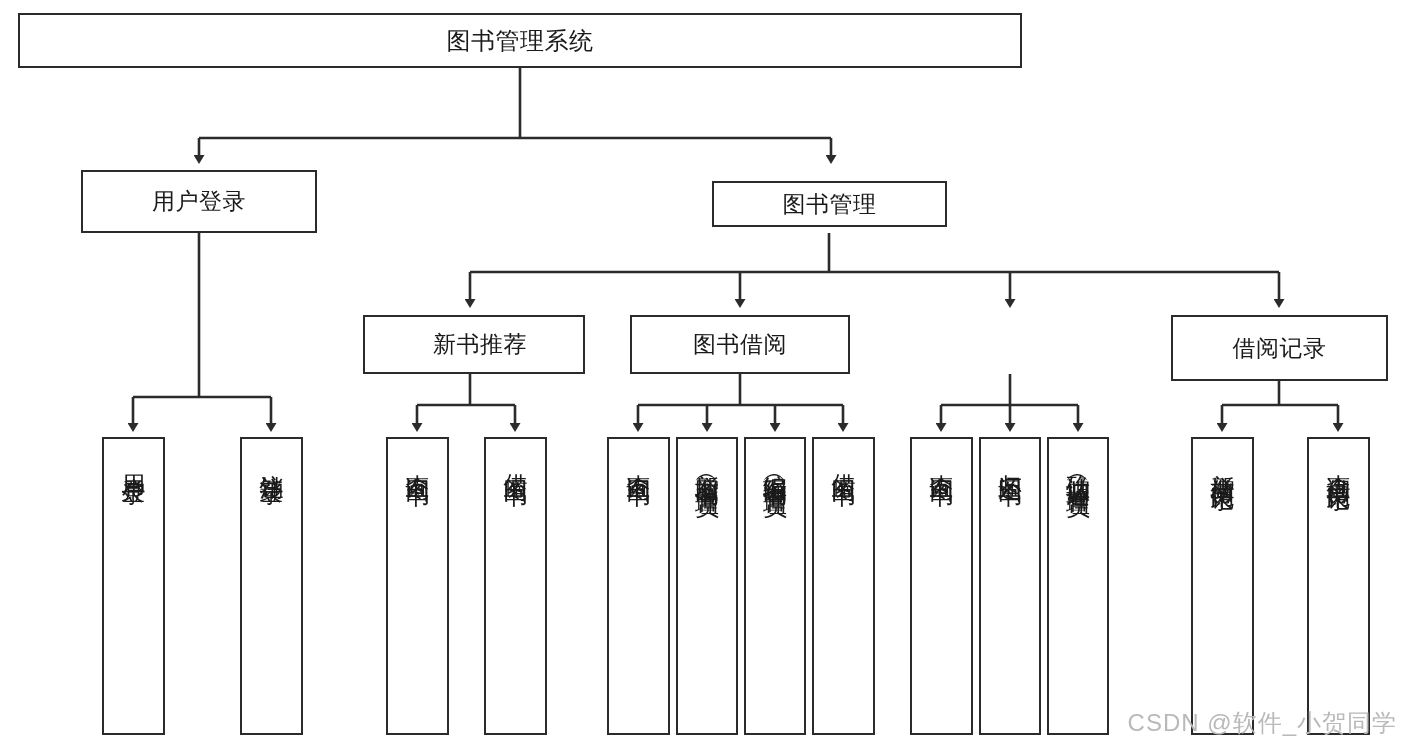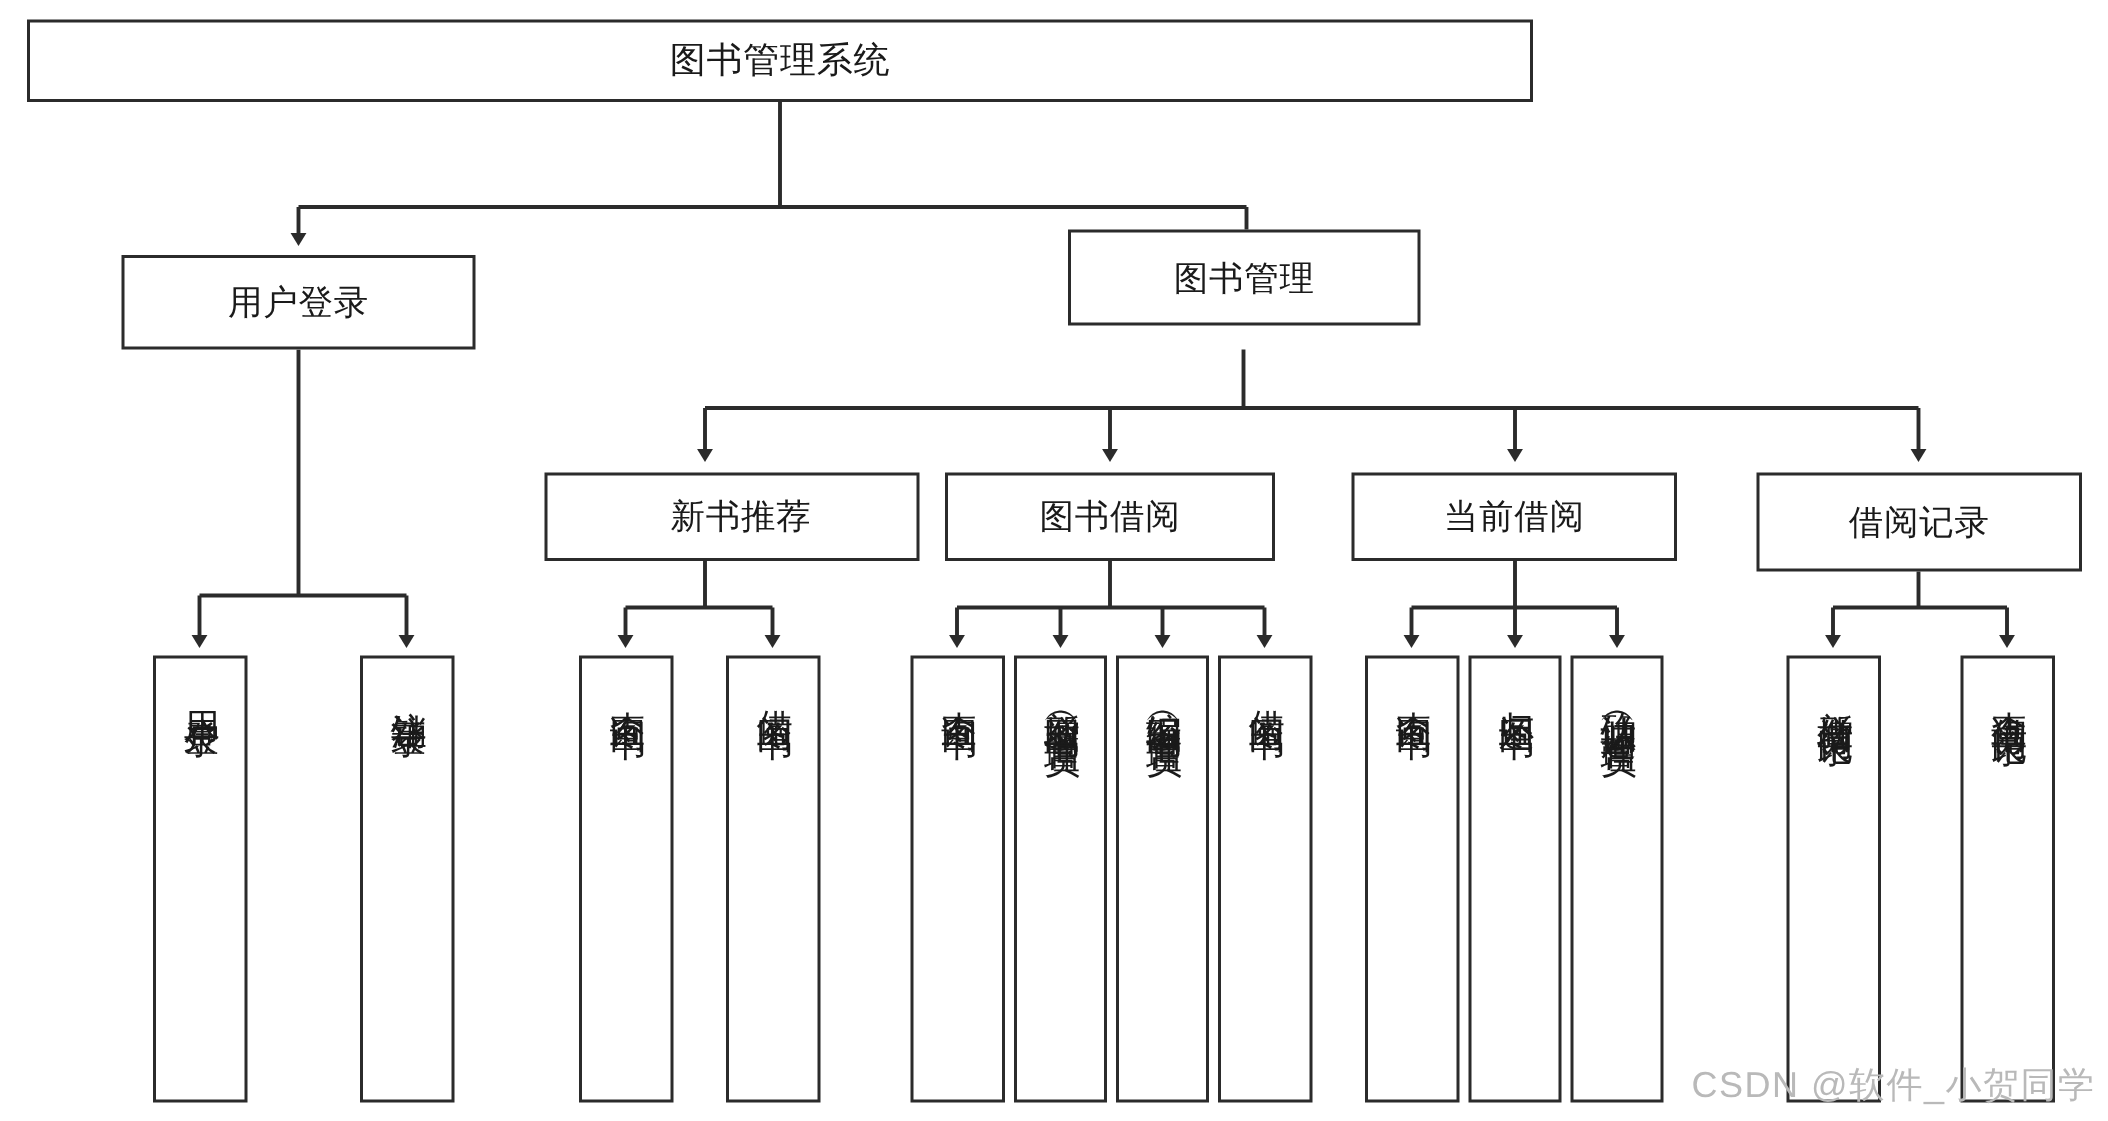--- a/index.html
+++ b/index.html
@@ -115,32 +115,29 @@
     </g>
   </svg>
 
   <div class="node h-node root" style="left:18px;top:13px;width:1004px;height:55px;">
     <span class="lbl">图书管理系统</span>
   </div>
 
   <div class="node h-node" style="left:81px;top:170px;width:236px;height:63px;">
     <span class="lbl">用户登录</span>
   </div>
-  <div class="node h-node" style="left:712px;top:153px;width:235px;height:64px;">
+  <div class="node h-node" style="left:712px;top:181px;width:235px;height:46px;">
     <span class="lbl">图书管理</span>
   </div>
 
-  <div class="node h-node" style="left:363px;top:315px;width:250px;height:59px;padding-left:12px;">
+  <div class="node h-node" style="left:363px;top:315px;width:222px;height:59px;padding-left:12px;">
     <span class="lbl">新书推荐</span>
   </div>
   <div class="node h-node" style="left:630px;top:315px;width:220px;height:59px;">
     <span class="lbl">图书借阅</span>
-  </div>
-  <div class="node h-node" style="left:901px;top:315px;width:217px;height:59px;">
-    <span class="lbl">当前借阅</span>
   </div>
   <div class="node h-node" style="left:1171px;top:315px;width:217px;height:66px;">
     <span class="lbl">借阅记录</span>
   </div>
 
   <div class="node v-node" style="left:102px;top:437px;width:63px;height:298px;">
     <span class="lbl">用户登录</span>
   </div>
   <div class="node v-node" style="left:240px;top:437px;width:63px;height:298px;">
     <span class="lbl">注销登录</span>

